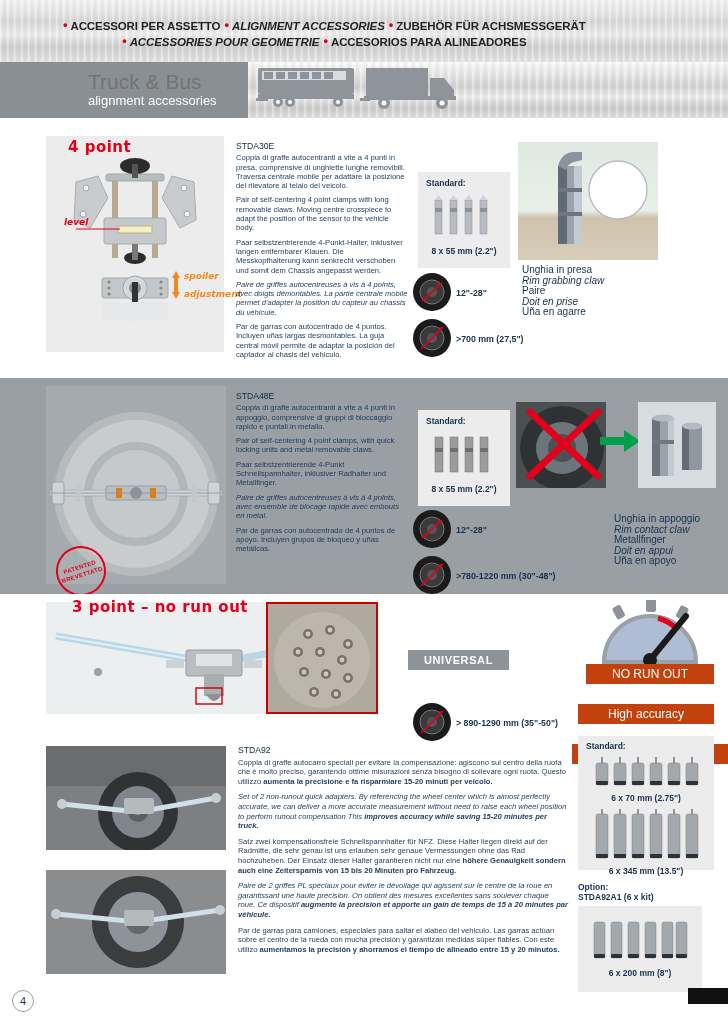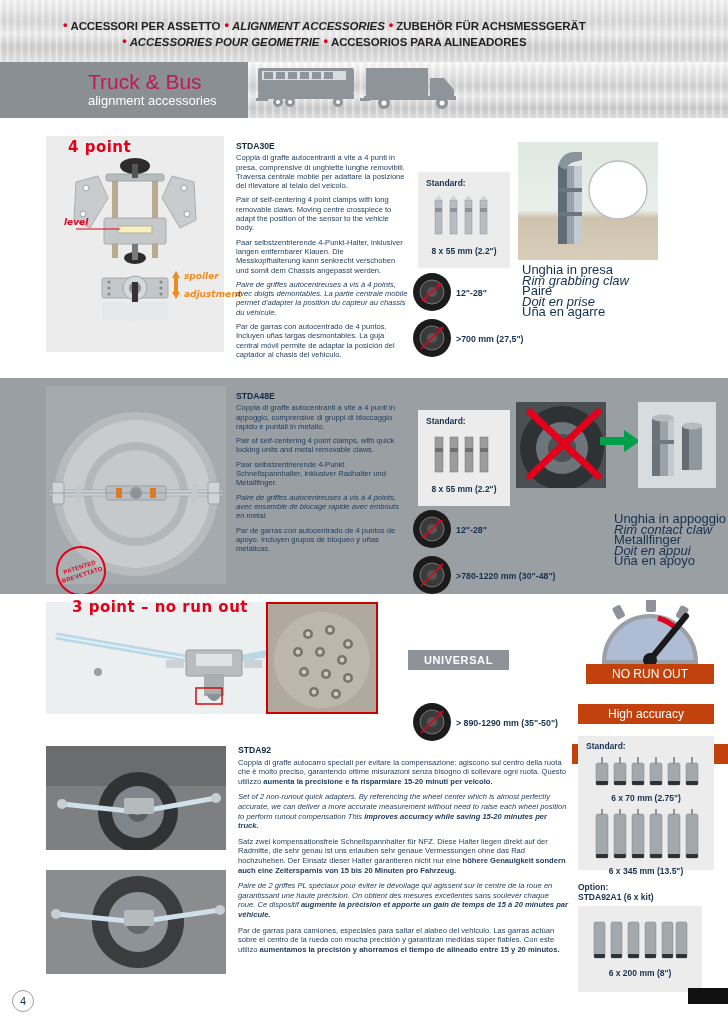--- a/index.html
+++ b/index.html
@@ -43,21 +43,21 @@
     background: repeating-linear-gradient(to right,
       rgba(255,255,255,0.45) 0px, rgba(255,255,255,0.0) 3px,
       rgba(140,140,140,0.10) 5px, rgba(255,255,255,0.0) 8px);
   }
   .title-grey {
     position: absolute; left: 0; top: 62px; width: 248px; height: 56px;
     background: #8a8f94; z-index: 4;
   }
   .title-main {
     position: absolute; left: 88px; top: 70px; z-index: 6;
-    font-size: 21px; color: #be185d; font-weight: normal; letter-spacing: 0px;
+    font-size: 21px; color: #737373; font-weight: normal; letter-spacing: 0px;
   }
   .title-sub {
     position: absolute; left: 88px; top: 93px; z-index: 6;
     font-size: 13px; color: #ffffff; letter-spacing: 0px;
   }
   .vehicles { position: absolute; left: 256px; top: 64px; z-index: 6; }
 
   
   .sec1 { position: absolute; left: 0; top: 128px; width: 728px; height: 248px; }
   .sec1-bg { position: absolute; left: 0; top: 0; width: 728px; height: 248px; background: #ffffff; }
@@ -71,39 +71,39 @@
   }
 
   
   .clamp-wrap { position: absolute; left: 0; top: 0; width: 178px; height: 216px; }
 
   .lbl-red { position: absolute; color: #e2001a; font-weight: bold; font-style: italic; font-size: 9px; font-family: "DejaVu Sans", sans-serif;}
   .lbl-orange { position: absolute; color: #f08a1e; font-weight: bold; font-style: italic; font-size: 9px; font-family: "DejaVu Sans", sans-serif;}
 
   
   .desc-col { position: absolute; width: 172px; font-size: 7.6px; color: #1b3a5c; line-height: 9.3px; }
-  .code { font-weight: bold; font-size: 8.6px; color: #102a43; display: block; margin-bottom: 2px; }
+  .code { font-weight: normal; font-size: 8.6px; color: #102a43; display: block; margin-bottom: 2px; }
   .p-it { margin-bottom: 5px; }
   .p-en { margin-bottom: 5px; }
   .p-de { margin-bottom: 5px; }
   .p-fr { font-style: italic; margin-bottom: 5px; }
   .p-es { margin-bottom: 0px; }
 
   
   .spec-panel {
     position: absolute; background: #ececec;
   }
   .spec-title { font-size: 8.5px; font-weight: bold; color: #16314e; }
   .spec-cap { font-size: 8.5px; font-weight: bold; color: #16314e; text-align: center; }
   .pin-row { text-align: center; }
 
   .wheel-badge { position: absolute; width: 40px; height: 40px; }
   .wheel-label { position: absolute; font-size: 8.8px; font-weight: bold; color: #16314e; }
 
-  .caption-block { position: absolute; font-size: 13px; color: #16314e; line-height: 10.5px; }
+  .caption-block { position: absolute; font-size: 10px; color: #16314e; line-height: 10.5px; }
   .caption-block .i { font-style: italic; }
 
   
   .sec2 { position: absolute; left: 0; top: 378px; width: 728px; height: 216px; background: #9a9fa4; }
   .photo-box2 { position: absolute; left: 46px; top: 8px; width: 180px; height: 198px; background: #a5aaae; }
 
   .stamp {
     position: absolute; width: 50px; height: 50px; border-radius: 50%;
     border: 2px solid #e2001a; transform: rotate(-18deg);
     display: flex; flex-direction: column; align-items: center; justify-content: center;

